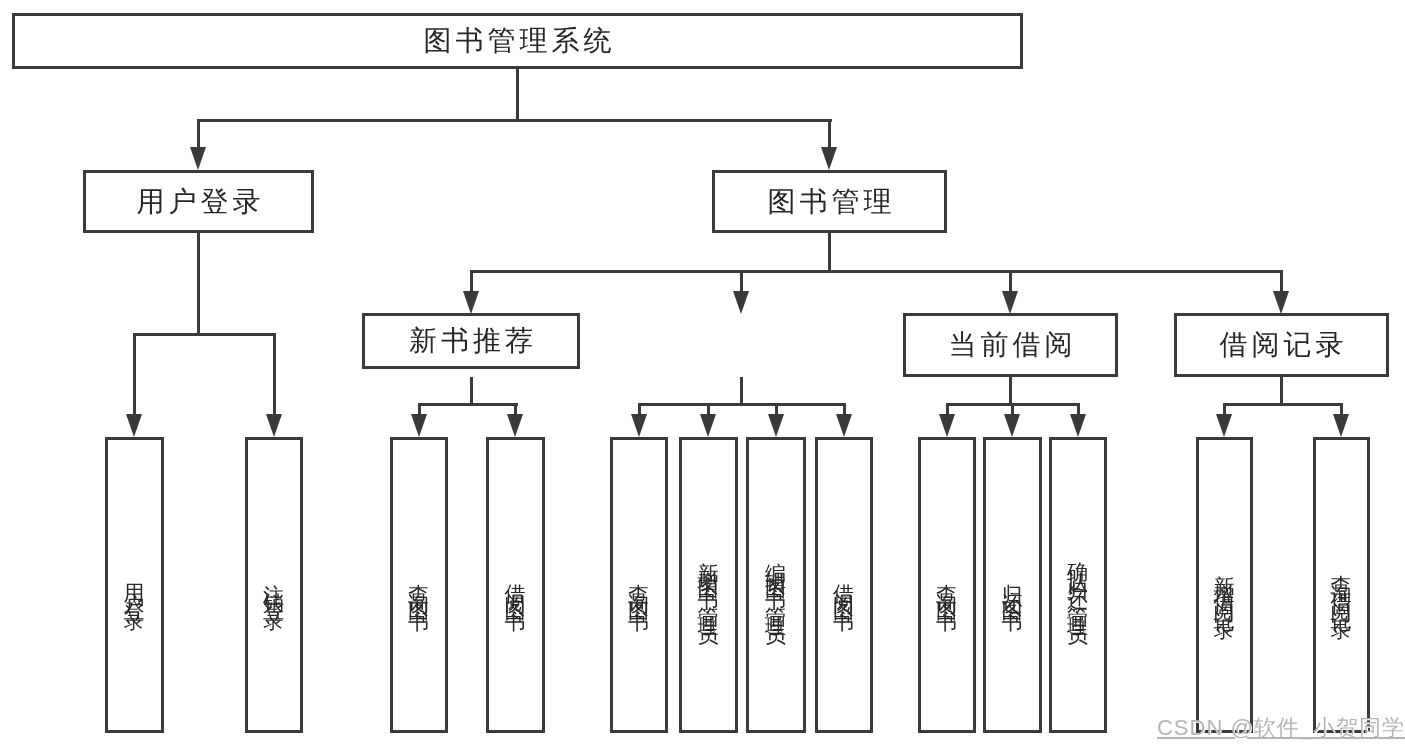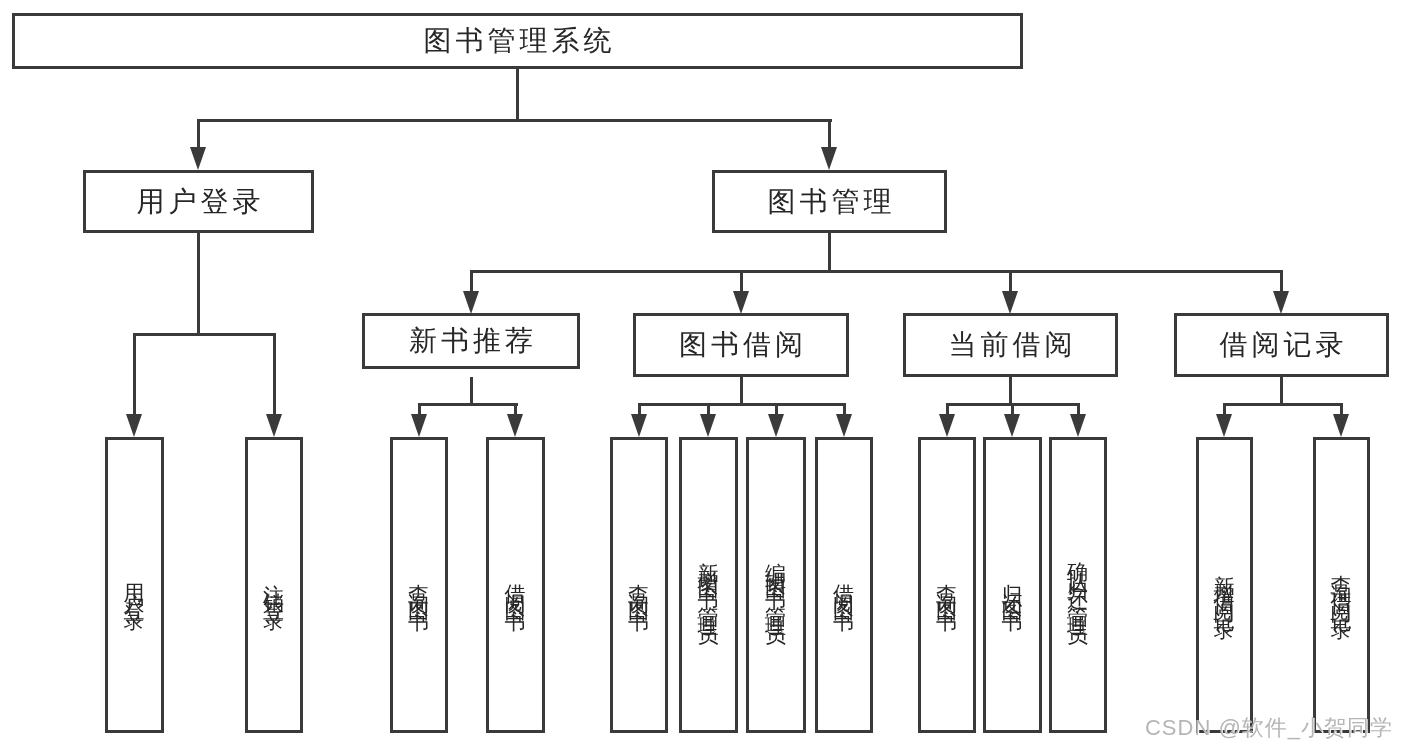--- a/index.html
+++ b/index.html
@@ -50,26 +50,27 @@
   .vl{position:absolute;width:3px;background:var(--line);}
   .hl{position:absolute;height:3px;background:var(--line);}
   .ar{
     position:absolute;width:0;height:0;
     border-left:8px solid transparent;
     border-right:8px solid transparent;
     border-top:23px solid var(--line);
   }
   .watermark{
     position:absolute;
-    right:12px;bottom:4px;
+    right:0;bottom:4px;
     font-size:22px;
     letter-spacing:1px;
     color:var(--wm);
     text-shadow:1px 1px 0 #ffffff;
     white-space:nowrap;
+    text-decoration:underline;
   }
 </style>
 </head>
 <body>
 
 <div class="canvas">
 
   <div class="node" style="left:12px;top:13px;width:1011px;height:56px;">
     <span class="lbl">图书管理系统</span>
   </div>
@@ -102,23 +103,20 @@
   <div class="vl" style="left:740px;top:270px;height:24px;"></div>
   <div class="ar" style="left:733px;top:291px;"></div>
   <div class="vl" style="left:1009px;top:270px;height:24px;"></div>
   <div class="ar" style="left:1002px;top:291px;"></div>
   <div class="vl" style="left:1280px;top:270px;height:24px;"></div>
   <div class="ar" style="left:1273px;top:291px;"></div>
 
   <div class="node" style="left:362px;top:313px;width:218px;height:56px;">
     <span class="lbl">新书推荐</span>
   </div>
-  <div class="node" style="left:633px;top:313px;width:216px;height:64px;">
-    <span class="lbl">图书借阅</span>
-  </div>
   <div class="node" style="left:903px;top:313px;width:215px;height:64px;">
     <span class="lbl">当前借阅</span>
   </div>
   <div class="node" style="left:1174px;top:313px;width:215px;height:64px;">
     <span class="lbl">借阅记录</span>
   </div>
 
   <div class="vl" style="left:470px;top:377px;height:29px;"></div>
   <div class="hl" style="left:418px;top:403px;width:100px;"></div>
   <div class="vl" style="left:418px;top:403px;height:13px;"></div>

